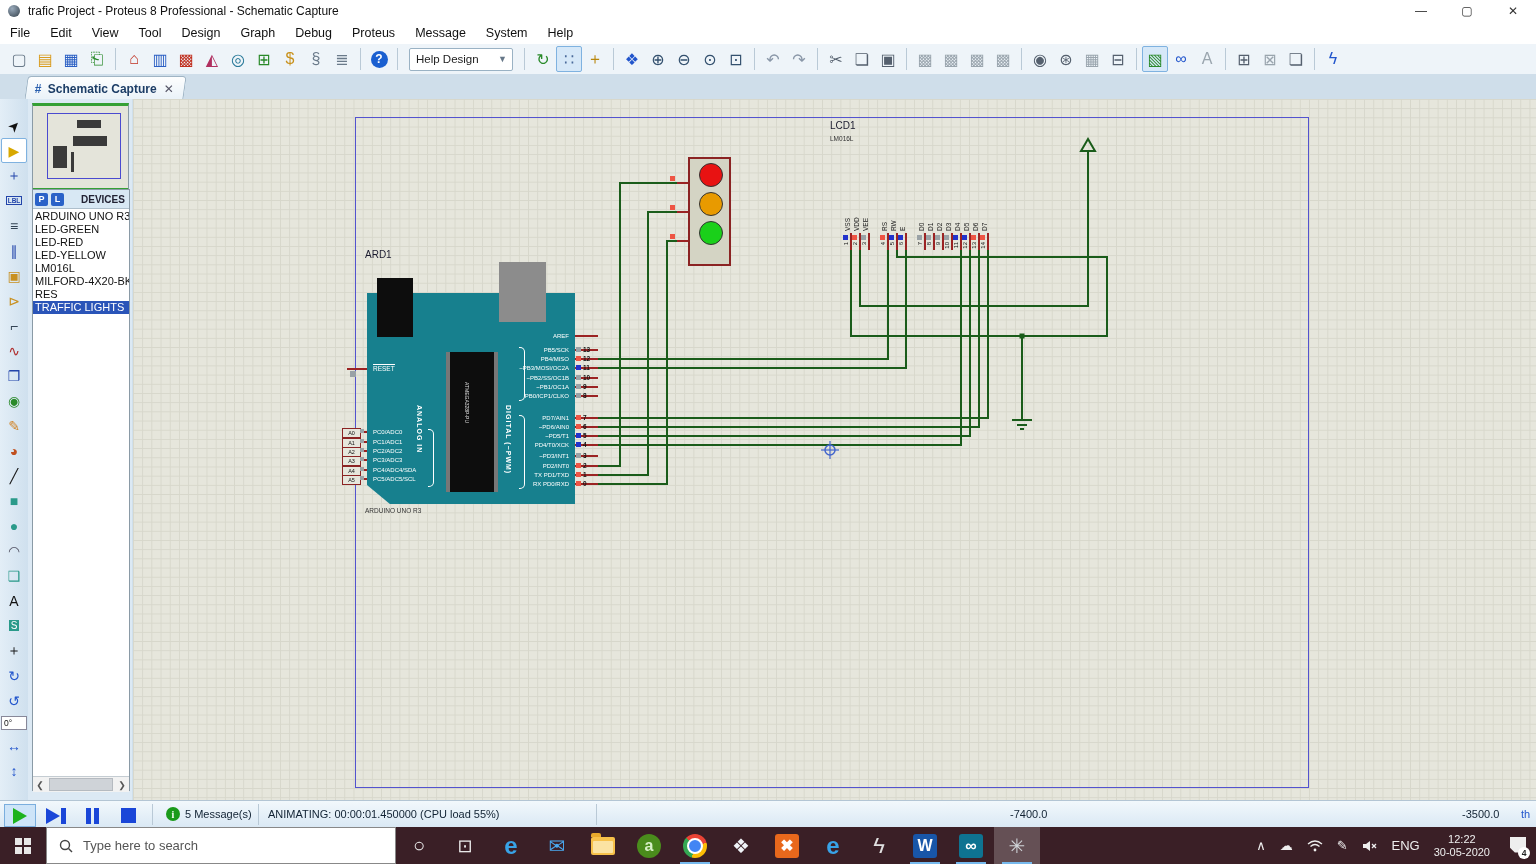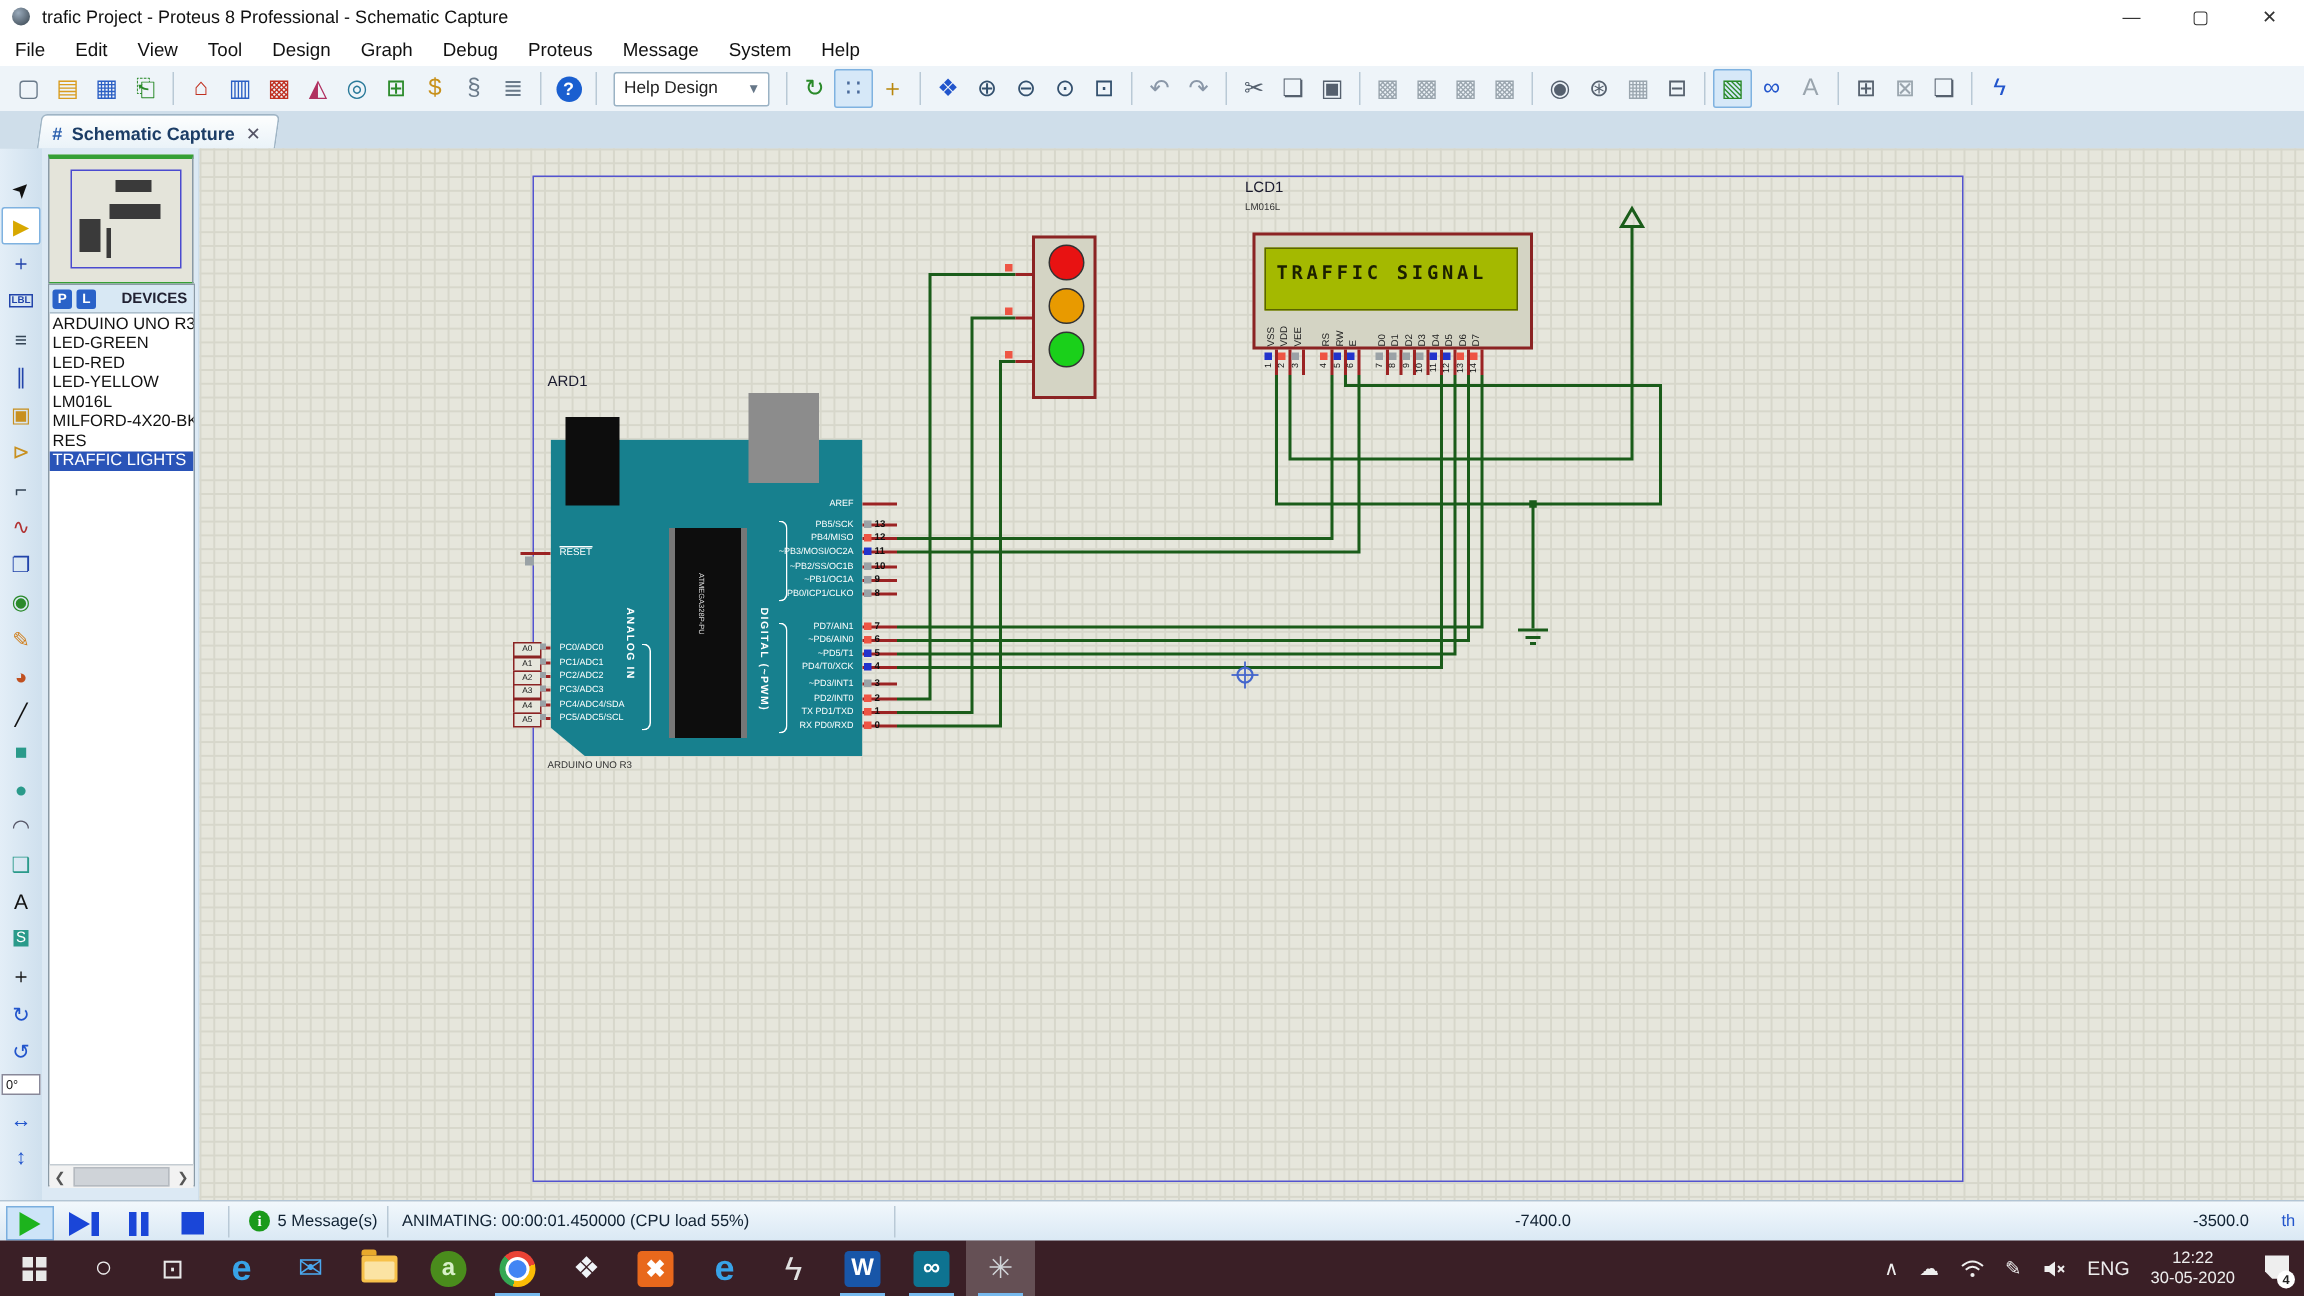--- a/index.html
+++ b/index.html
@@ -510,25 +510,20 @@
 
     <div id="tl-body" class="abs">
         <div class="tl-light" style="top: 4px; background: rgb(232, 18, 18);"></div>
         <div class="tl-light" style="top: 33px; background: rgb(232, 154, 0);"></div>
         <div class="tl-light" style="top: 62px; background: rgb(26, 208, 26);"></div>
       </div>
     <div id="tl-extra"></div>
 
     <div class="abs complbl" style="left:697px;top:21px;">LCD1</div>
     <div class="abs complbl small" style="left:697px;top:36px;">LM016L</div>
-    <div id="lcd-body" class="abs">
-      <div id="lcd-screen">
-        <div id="lcd-text">TRAFFIC SIGNAL</div>
-      </div>
-    </div>
     <div id="lcd-pins"></div>
   <div class="pinlbl" style="left: 300px; top: 233px; width: 136px; text-align: right; z-index: 5; position: absolute;">AREF</div>
       <div style="left: 442px; top: 236px; width: 23px; height: 2px; background: rgb(155, 35, 35); z-index: 4; position: absolute;"></div>
       <div class="pinlbl" style="left: 300px; top: 247px; width: 136px; text-align: right; z-index: 5; position: absolute;">PB5/SCK</div>
       <div style="left: 442px; top: 250px; width: 23px; height: 2px; background: rgb(155, 35, 35); z-index: 4; position: absolute;"></div>
       <div class="state-sq st-gray" style="left: 443px; top: 248px; z-index: 6; position: absolute;"></div>
       <div class="pin-num" style="left: 450px; top: 247px; z-index: 6; position: absolute;">13</div>
       <div class="pinlbl" style="left: 300px; top: 256px; width: 136px; text-align: right; z-index: 5; position: absolute;">PB4/MISO</div>
       <div style="left: 442px; top: 259px; width: 23px; height: 2px; background: rgb(155, 35, 35); z-index: 4; position: absolute;"></div>
       <div class="state-sq st-red" style="left: 443px; top: 257px; z-index: 6; position: absolute;"></div>
@@ -700,20 +695,29 @@
 
 <div id="taskbar" class="abs">
   <div id="start-btn">
     <div id="start-logo">
         <div></div>
         <div></div>
         <div></div>
         <div></div>
       </div>
   </div>
+  <div id="search-box">
+    <span id="search-icon">
+      <svg width="14" height="14" viewBox="0 0 14 14">
+          <circle cx="6" cy="6" r="4.5" fill="none" stroke="#444" stroke-width="1.4"></circle>
+          <line x1="9.5" y1="9.5" x2="13" y2="13" stroke="#444" stroke-width="1.4"></line>
+        </svg>
+    </span>
+    <span>Type here to search</span>
+  </div>
   <div id="task-apps" style="display:flex;">
       <div class="tb-app">
         <span style="color: rgb(238, 238, 238); font-size: 20px;">○</span>
       </div>
       <div class="tb-app">
         <span style="color: rgb(232, 232, 232); font-size: 18px;">⊡</span>
       </div>
       <div class="tb-app">
         <span style="color: rgb(56, 163, 232); font-size: 24px; font-weight: bold;">e</span>
       </div>

